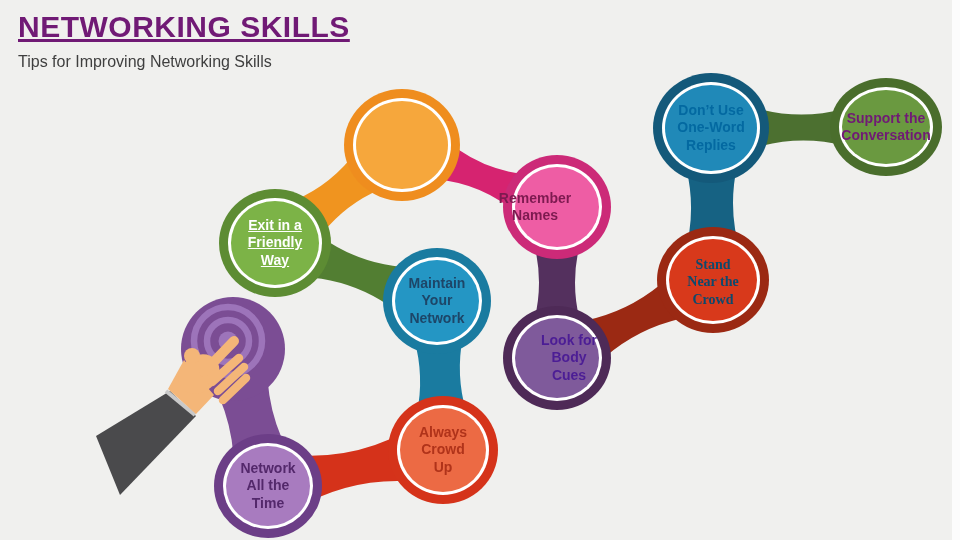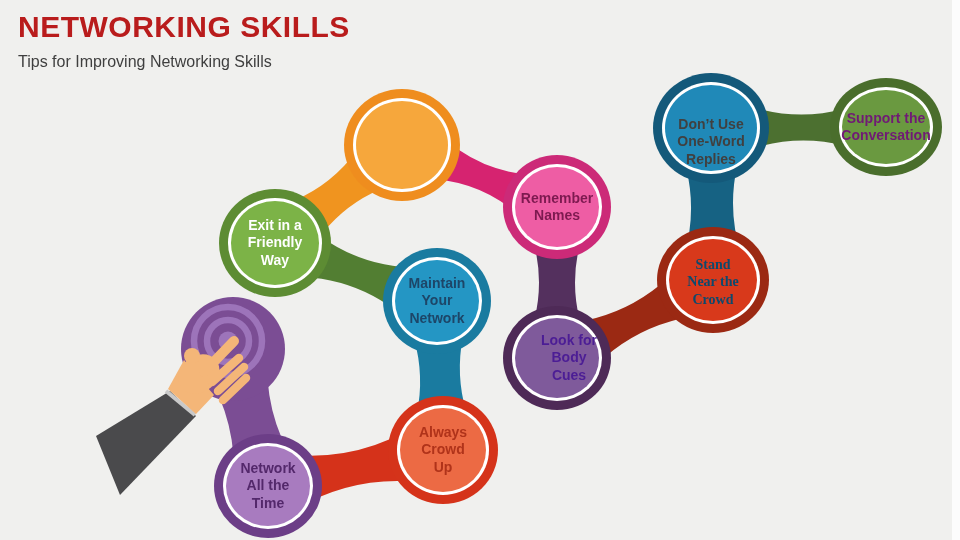--- a/index.html
+++ b/index.html
@@ -12,21 +12,21 @@
   #labels{position:absolute;left:0;top:0;width:960px;height:540px;z-index:3;pointer-events:none;}
   .node-label{position:absolute;display:flex;align-items:center;justify-content:center;
     text-align:center;font-weight:700;font-size:14px;line-height:1.22;white-space:pre-line;}
   .edge-strip{position:absolute;right:0;top:0;width:8px;height:540px;background:#fcfcfc;z-index:6;}
 </style>
 </head>
 <body>
 
 <div class="slide" style="background: rgb(240, 240, 238);">
   <div class="header">
-    <div class="title" style="color: #b91c1c;">NETWORKING SKILLS</div>
+    <div class="title" style="color: #701a75; text-decoration: underline;">NETWORKING SKILLS</div>
     <div class="subtitle" style="color: rgb(63, 63, 63);">Tips for Improving Networking Skills</div>
   </div>
 
   <svg id="diagram-svg" width="960" height="540" viewBox="0 0 960 540">
       <path d="M 197.22889009590097,358.1386047200253 Q 241.70255476898106,419.7475225042749 232.22889009590097,495.1386047200253 L 303.77110990409903,476.8613952799747 Q 259.2974452310189,415.2524774957251 268.77110990409903,339.8613952799747 Z" fill="#7b4d94"></path>
       <path d="M 275.4391951065851,522.1627539903443 Q 354.7685731788488,464.44445295273704 450.7253179952999,487.553629143819 L 435.2746820047001,412.446370856181 Q 356.2314268211512,471.55554704726296 260.5608048934149,449.8372460096557 Z" fill="#d5321a"></path>
       <path d="M 399.4004723821796,302.51407493763037 Q 437.9866317260189,375.5810752325093 404.69104733278675,451.54264238928374 L 481.30895266721325,448.45735761071626 Q 442.0133682739811,375.4189247674907 474.5995276178204,299.48592506236963 Z" fill="#1a7ba0"></path>
       <path d="M 262.07663632114276,279.09629165473916 Q 358.69152475158256,264.48229293523497 424.3159578707512,336.42784180928106 L 449.6840421292488,265.57215819071894 Q 353.30847524841744,279.51770706476503 287.92336367885724,206.90370834526084 Z" fill="#527e32"></path>
       <path d="M 377.71001529058975,113.52216267249898 Q 341.58512129734714,197.99806535472536 251.57751474449728,212.64637114848117 L 298.42248525550275,273.35362885151886 Q 335.41487870265286,190.00193464527464 426.28998470941025,176.47783732750102 Z" fill="#f0941f"></path>
       <path d="M 387.23350670816086,181.9162332295979 Q 484.08296094620965,164.5425976344759 543.2882562290065,241.27935942748377 L 570.7117437709935,172.72064057251623 Q 474.91703905379035,187.4574023655241 416.76649329183914,108.0837667704021 Z" fill="#d62370"></path>
@@ -99,29 +99,29 @@
         <ellipse cx="268" cy="486" rx="42" ry="40" fill="#a87bbf"></ellipse>
       </g>
       <g>
         <ellipse cx="443" cy="450" rx="55" ry="54" fill="#d5331a"></ellipse>
         <ellipse cx="443" cy="450" rx="46" ry="45" fill="#ffffff"></ellipse>
         <ellipse cx="443" cy="450" rx="43" ry="42" fill="#ec6a44"></ellipse>
       </g>
     </svg>
 
   <div id="labels">
-      <div class="node-label" style="left: 227px; top: 197px; width: 96px; height: 92px; color: rgb(255, 255, 255);">Exit in a
+      <div class="node-label" style="left: 227px; top: 197px; width: 96px; height: 92px; color: rgb(255, 255, 255); text-decoration: underline;">Exit in a
 Friendly
 Way</div>
-      <div class="node-label" style="left: 511px; top: 163px; width: 92px; height: 88px; color: rgb(125, 26, 80);">Remember
+      <div class="node-label" style="left: 489px; top: 163px; width: 92px; height: 88px; color: rgb(125, 26, 80);">Remember
 Names</div>
       <div class="node-label" style="left: 391px; top: 256px; width: 92px; height: 90px; color: rgb(29, 70, 104);">Maintain
 Your
 Network</div>
-      <div class="node-label" style="left: 661px; top: 95px; width: 100px; height: 94px; color: #404040;">Don’t Use
+      <div class="node-label" style="left: 661px; top: 81px; width: 100px; height: 94px; color: #0369a1;">Don’t Use
 One-Word
 Replies</div>
       <div class="node-label" style="left: 838px; top: 86px; width: 96px; height: 82px; color: #701a75;">Support the
 Conversation</div>
       <div class="node-label" style="left: 665px; top: 237px; width: 96px; height: 90px; color: #0c4a6e; font-family: Liberation Serif, serif;">Stand
 Near the
 Crowd</div>
       <div class="node-label" style="left: 523px; top: 314px; width: 92px; height: 88px; color: #4c1d95;">Look for
 Body
 Cues</div>

